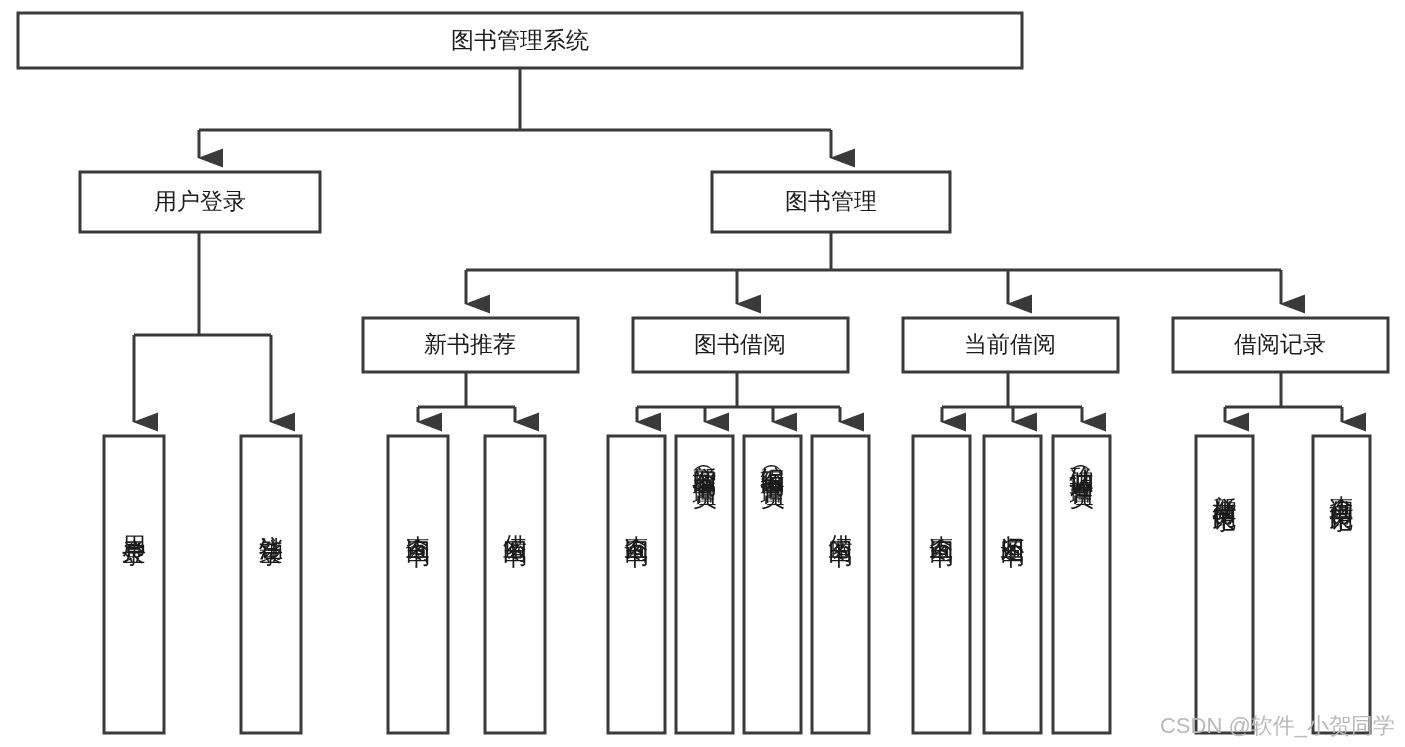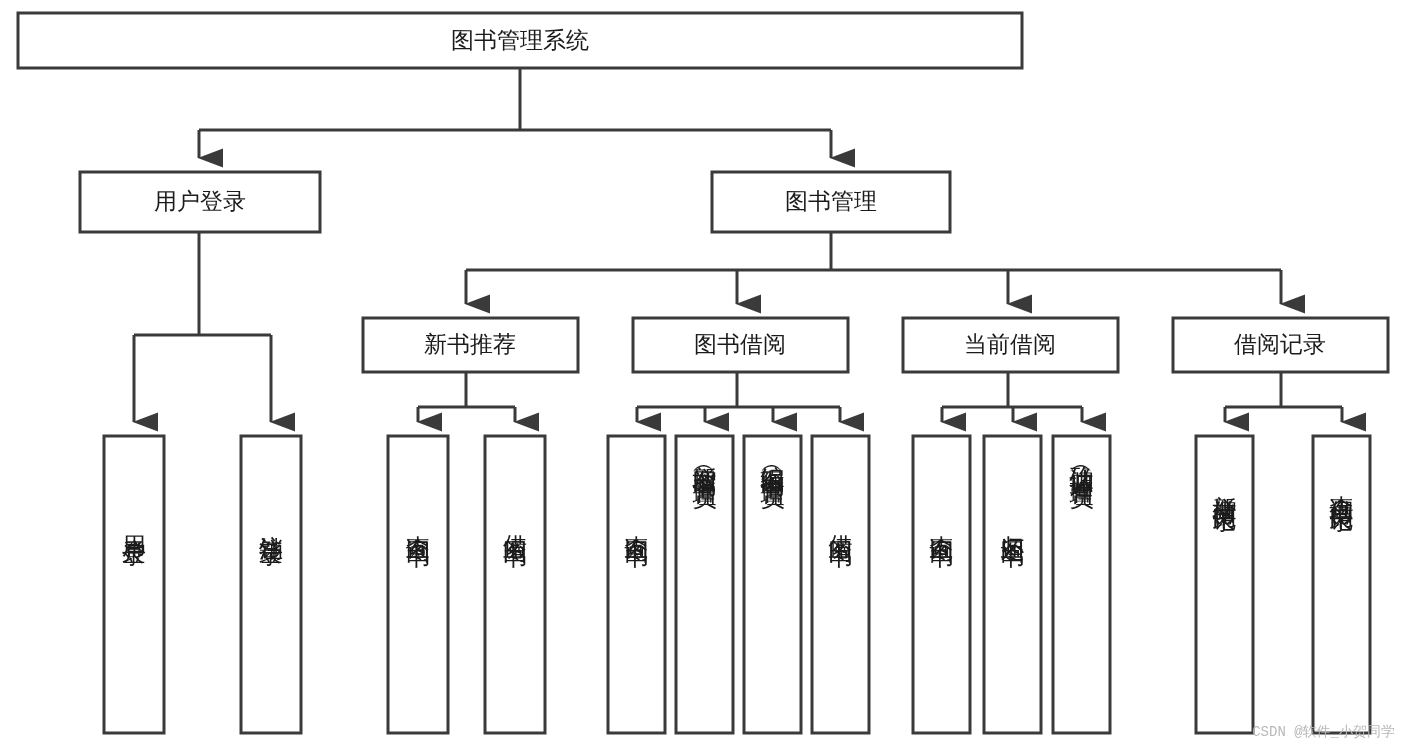--- a/index.html
+++ b/index.html
@@ -51,22 +51,22 @@
   }
   .connector {
     stroke: #3a3a3a;
     stroke-width: 3;
     fill: none;
   }
   .watermark {
     position: absolute;
     right: 10px;
     bottom: 6px;
-    font-family: Liberation Mono, monospace;
-    font-size: 14px;
+    font-family: Liberation Sans, sans-serif;
+    font-size: 22px;
     color: #b9b9b9;
     white-space: nowrap;
     margin-left: 31px;
   }
 </style>
 </head>
 <body>
 
 <svg id="diagram" viewBox="0 0 1405 747" xmlns="http://www.w3.org/2000/svg">
   <defs>

